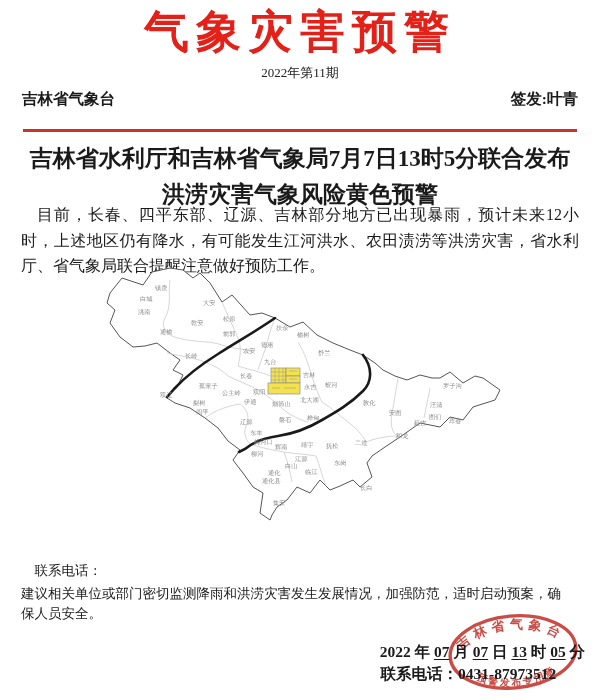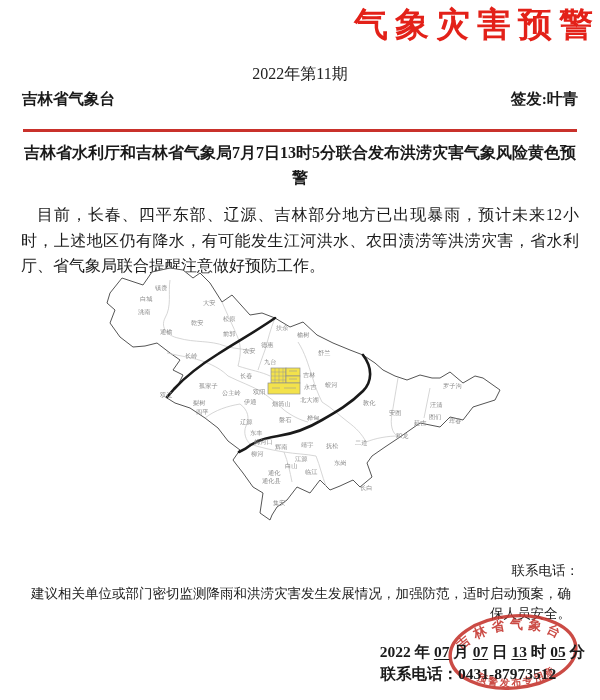--- a/index.html
+++ b/index.html
@@ -2,41 +2,41 @@
 <html><head>
 <meta charset="utf-8">
 <style>
   html,body{margin:0;padding:0;}
   body{
     width:600px;height:700px;position:relative;overflow:hidden;
     background:#ffffff;
     font-family:"Liberation Serif","DejaVu Serif",serif;
     color:#1a1a1a;
   }
-  .abs{position:absolute;text-align:right;}
+  .abs{position:absolute;}
   .doc-title{
-    top:2px;left:0;right:0;
-    font-size:34px;font-weight:700;letter-spacing:7px;
+    top:2px;left:0;right:0;text-align:center;
+    font-size:45px;font-weight:700;letter-spacing:7px;
     color:#e32119;
   }
   .issue-line{
     top:64px;left:0;right:0;text-align:center;
-    font-size:16px;color:#222;
+    font-size:13px;color:#222;
   }
   .info-row{
     top:89px;left:22px;right:22px;
     display:flex;justify-content:space-between;align-items:baseline;
     font-size:15.5px;font-weight:700;
   }
   .red-rule{
     top:129px;left:23px;right:23px;height:3px;background:#c9312b;
   }
   .headline{
     top:141px;left:20px;right:20px;text-align:center;
-    font-size:16px;font-weight:700;line-height:1.55;
+    font-size:23px;font-weight:700;line-height:1.55;
   }
   .body-text{
     top:202px;left:21px;right:21px;
     font-size:16px;line-height:1.6;text-align:justify;text-indent:1em;
   }
   .map-wrap{top:258px;left:0;width:600px;height:292px;}
   .advice-heading{
     top:562px;left:21px;right:21px;
     font-size:13.5px;text-indent:1em;
   }

